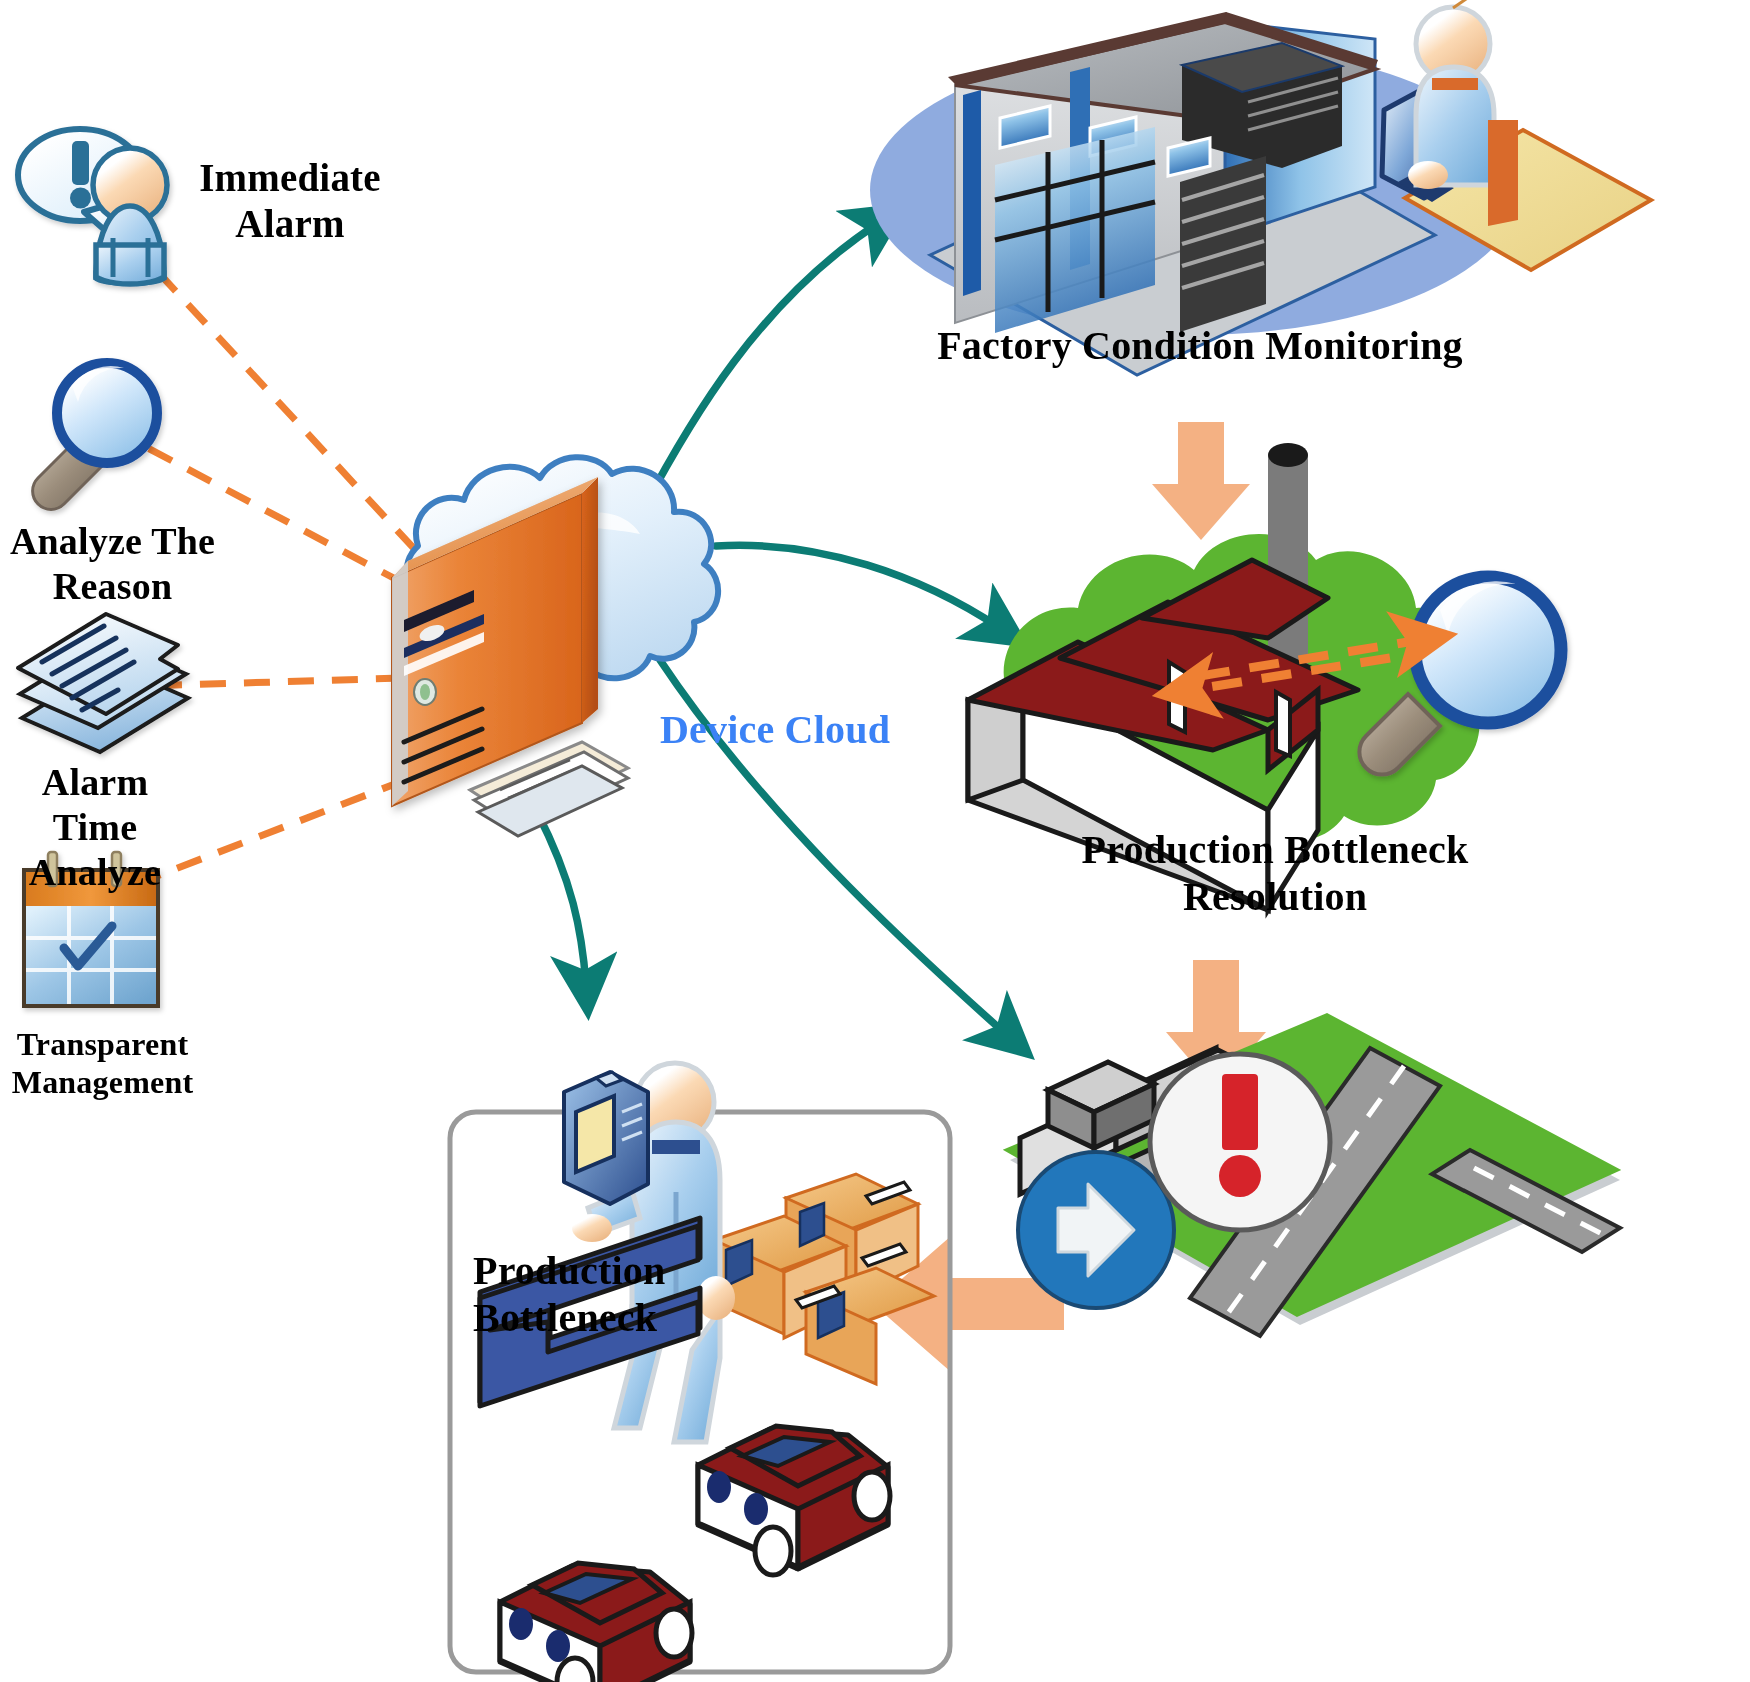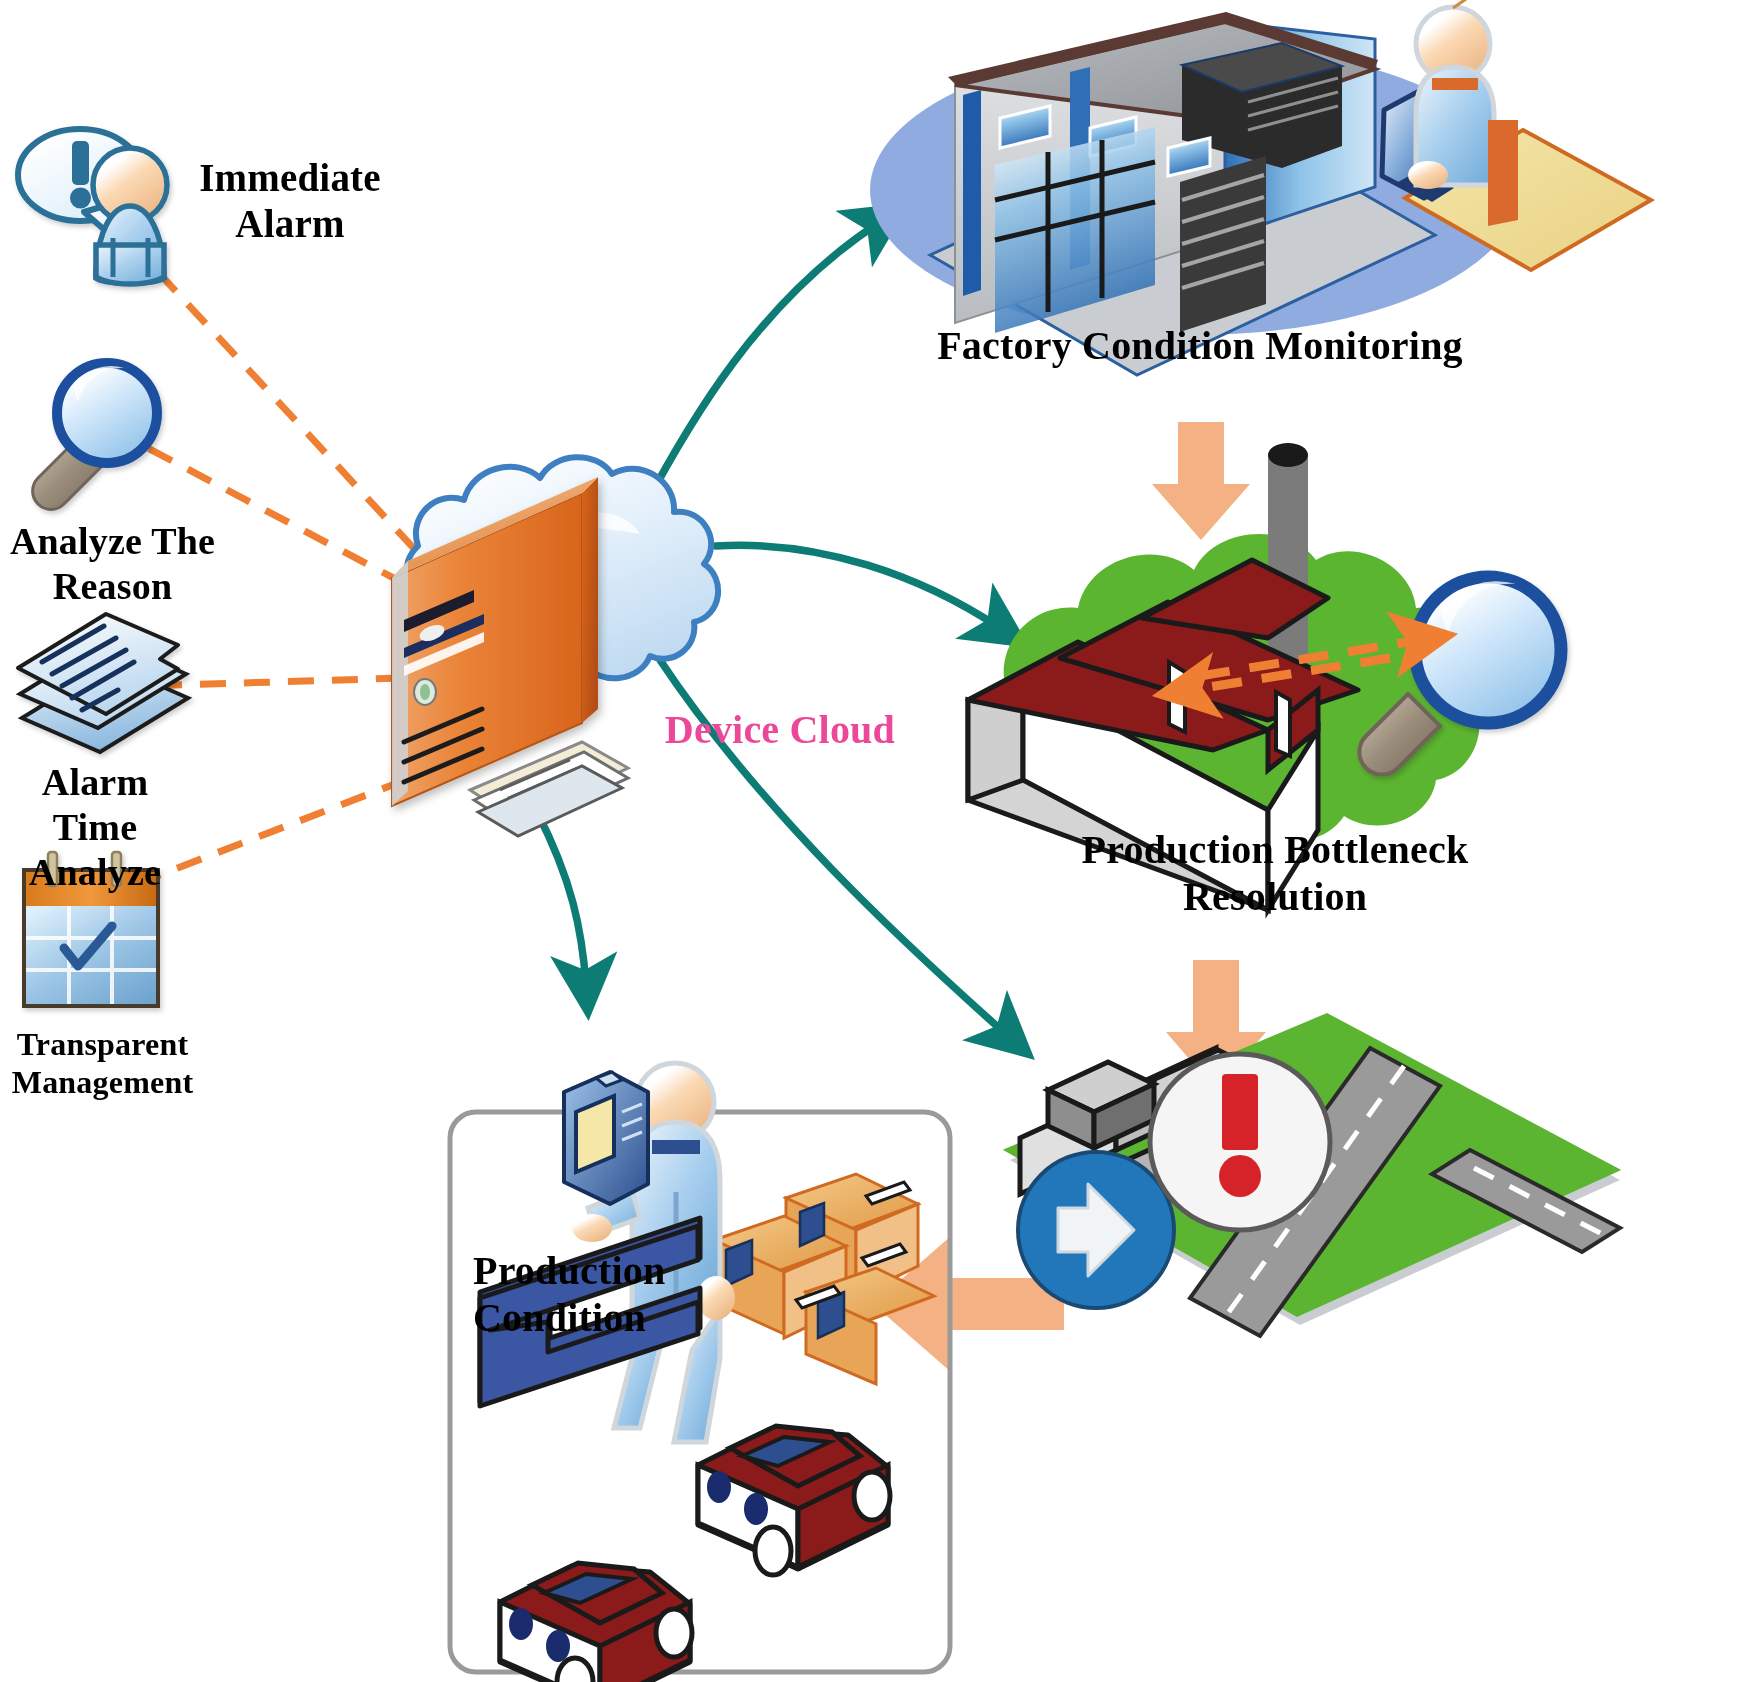--- a/index.html
+++ b/index.html
@@ -1,20 +1,20 @@
 <!DOCTYPE html>
 <html><head>
 <meta charset="utf-8">
 <style>
   html,body{margin:0;padding:0;background:#ffffff;}
   body{width:1750px;height:1682px;overflow:hidden;font-family:"Liberation Serif",serif;}
   #stage{position:relative;width:1750px;height:1682px;background:#fff;}
   #stage svg.layer{position:absolute;left:0;top:0;width:1750px;height:1682px;}
   .lbl{position:absolute;font-family:"Liberation Serif",serif;font-weight:bold;color:#000000;text-align:center;line-height:1.18;letter-spacing:.2px;}
-  .lbl.red{color:#ec4899;text-align:right;}
+  .lbl.red{color:#3b82f6;}
   .lbl.l{text-align:left;margin-top:10px;}
 </style>
 </head>
 <body>
 
 <div id="stage">
 
   <svg class="layer" viewBox="0 0 1750 1682">
     <defs>
       <linearGradient id="gSrvFront" x1="0" y1="0" x2="1" y2="0">
@@ -485,16 +485,16 @@
   </div>
 
   <div class="lbl" style="left:1050px;top:826px;width:450px;font-size:40px;">
     <div>Production Bottleneck</div>
     <div>Resolution</div>
   </div>
 
 
   <div class="lbl l" style="left:473px;top:1237px;width:300px;font-size:40px;">
     <div>Production</div>
-    <div>Condition</div>
+    <div>Bottleneck</div>
   </div>
 
 </div>
 
 </body></html>

